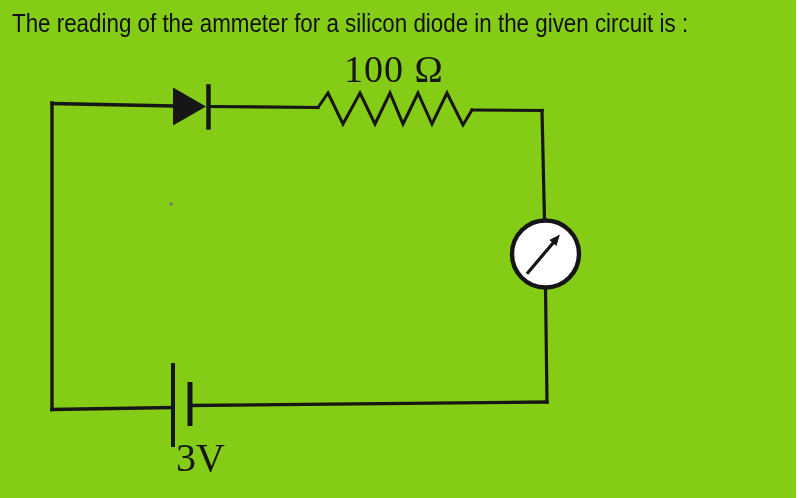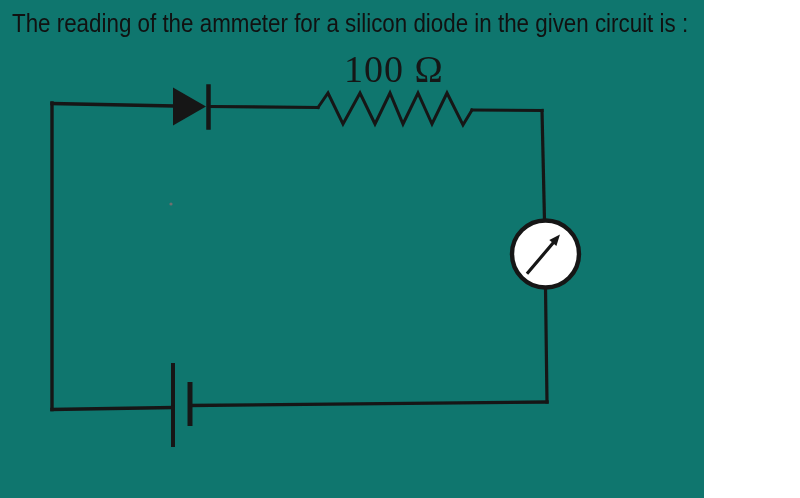--- a/index.html
+++ b/index.html
@@ -2,23 +2,23 @@
 <html><head>
 <meta charset="utf-8">
 <style>
   html, body {
     margin: 0;
     padding: 0;
     background: #ffffff;
   }
   .page {
     position: relative;
-    width: 704px;
+    width: 796px;
     height: 498px;
-    background: #0f766e;
+    background: #84cc16;
     overflow: hidden;
     font-family: "Liberation Sans", sans-serif;
   }
   .question-title {
     position: absolute;
     left: 12px;
     top: 9px;
     font-size: 26px;
     line-height: 1.15;
     color: #111111;
@@ -102,15 +102,16 @@
         </g>
 
         <path d="M173,407.5 L52,409.5" stroke-width="3.4"></path>
 
         <circle cx="171" cy="204" r="1.6" fill="#6f6f6f" stroke="none"></circle>
       </g>
     </svg>
 
     <div class="comp-label resistor-label">100 Ω</div>
 
+    <div class="comp-label battery-label">3V</div>
   </div>
 
 </div>
 
 </body></html>

